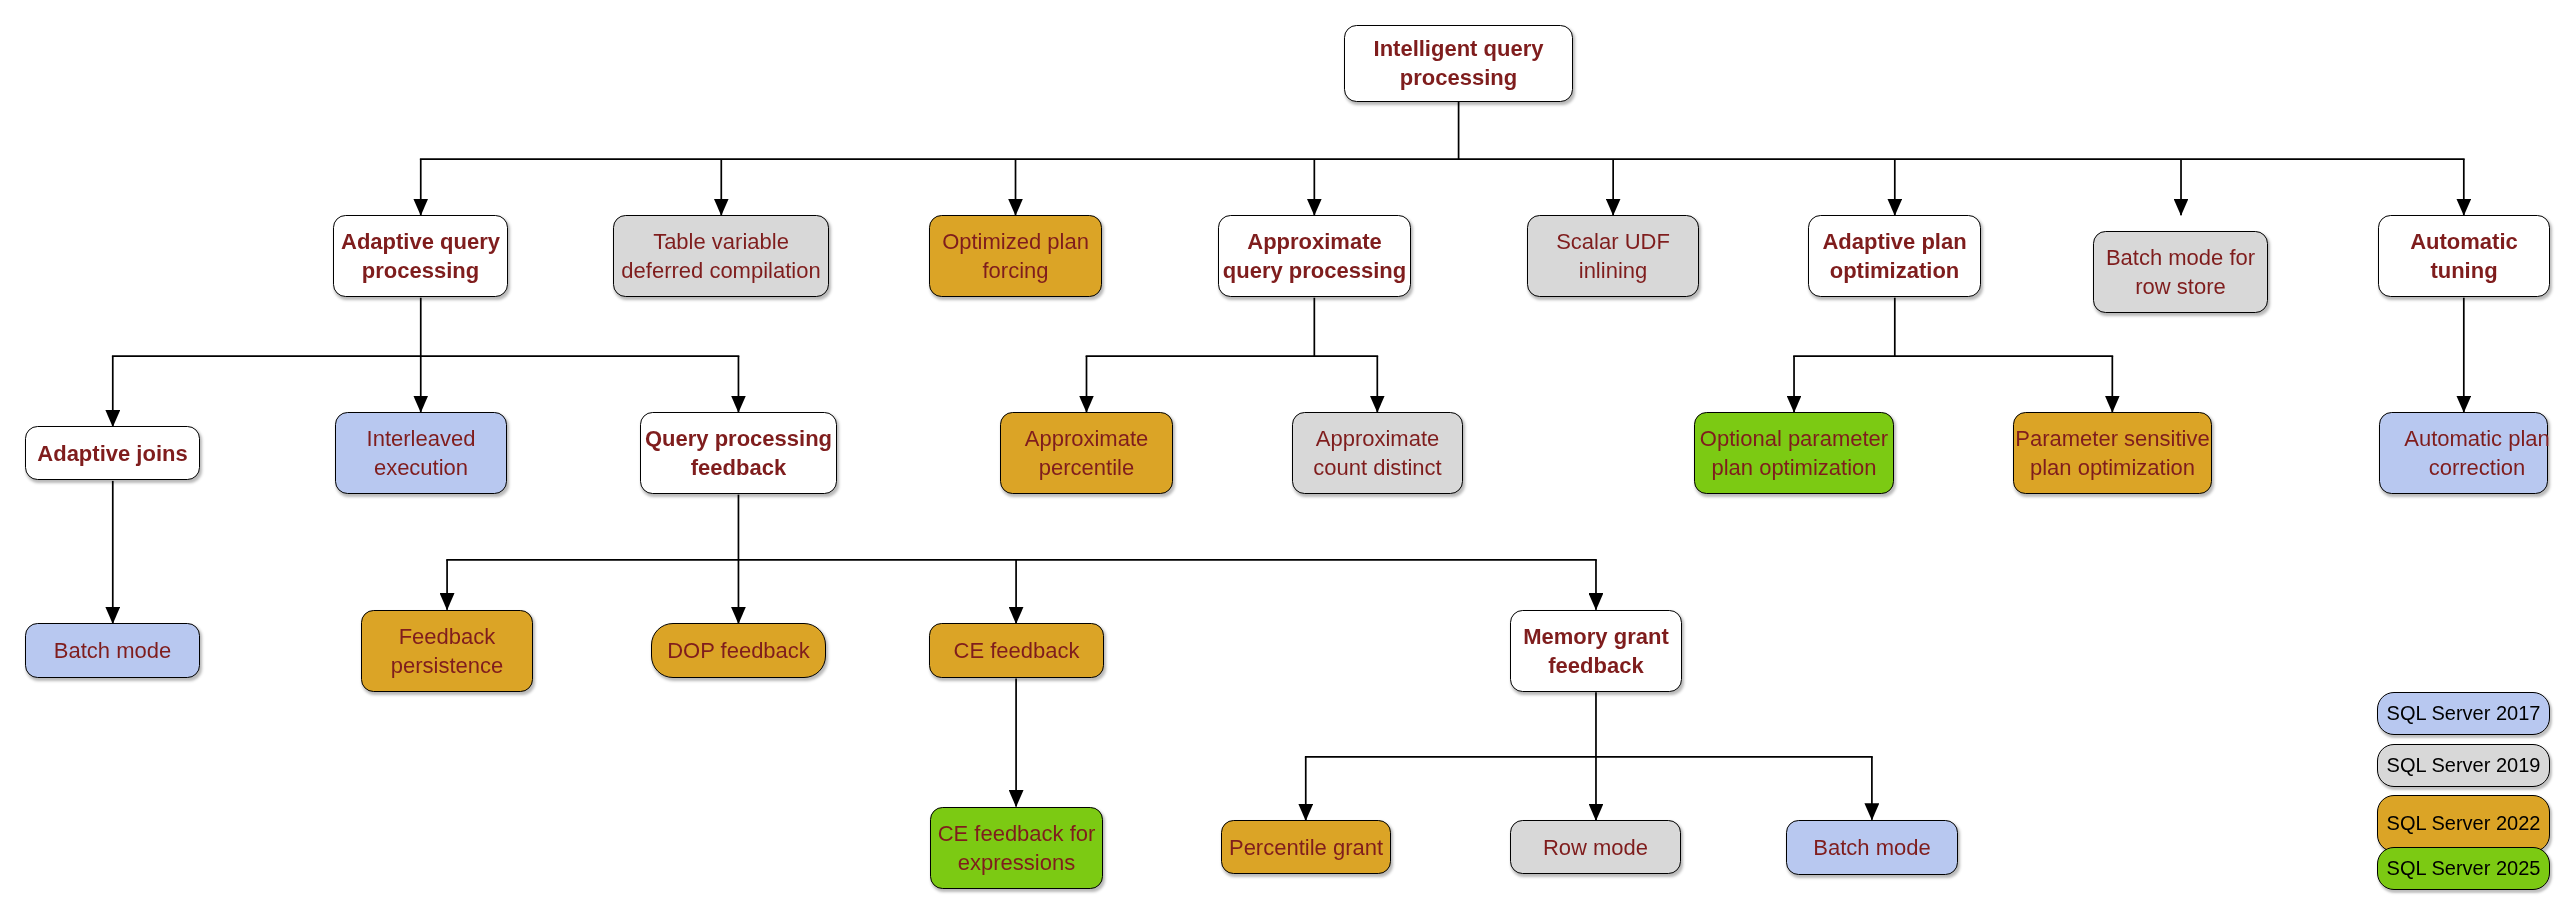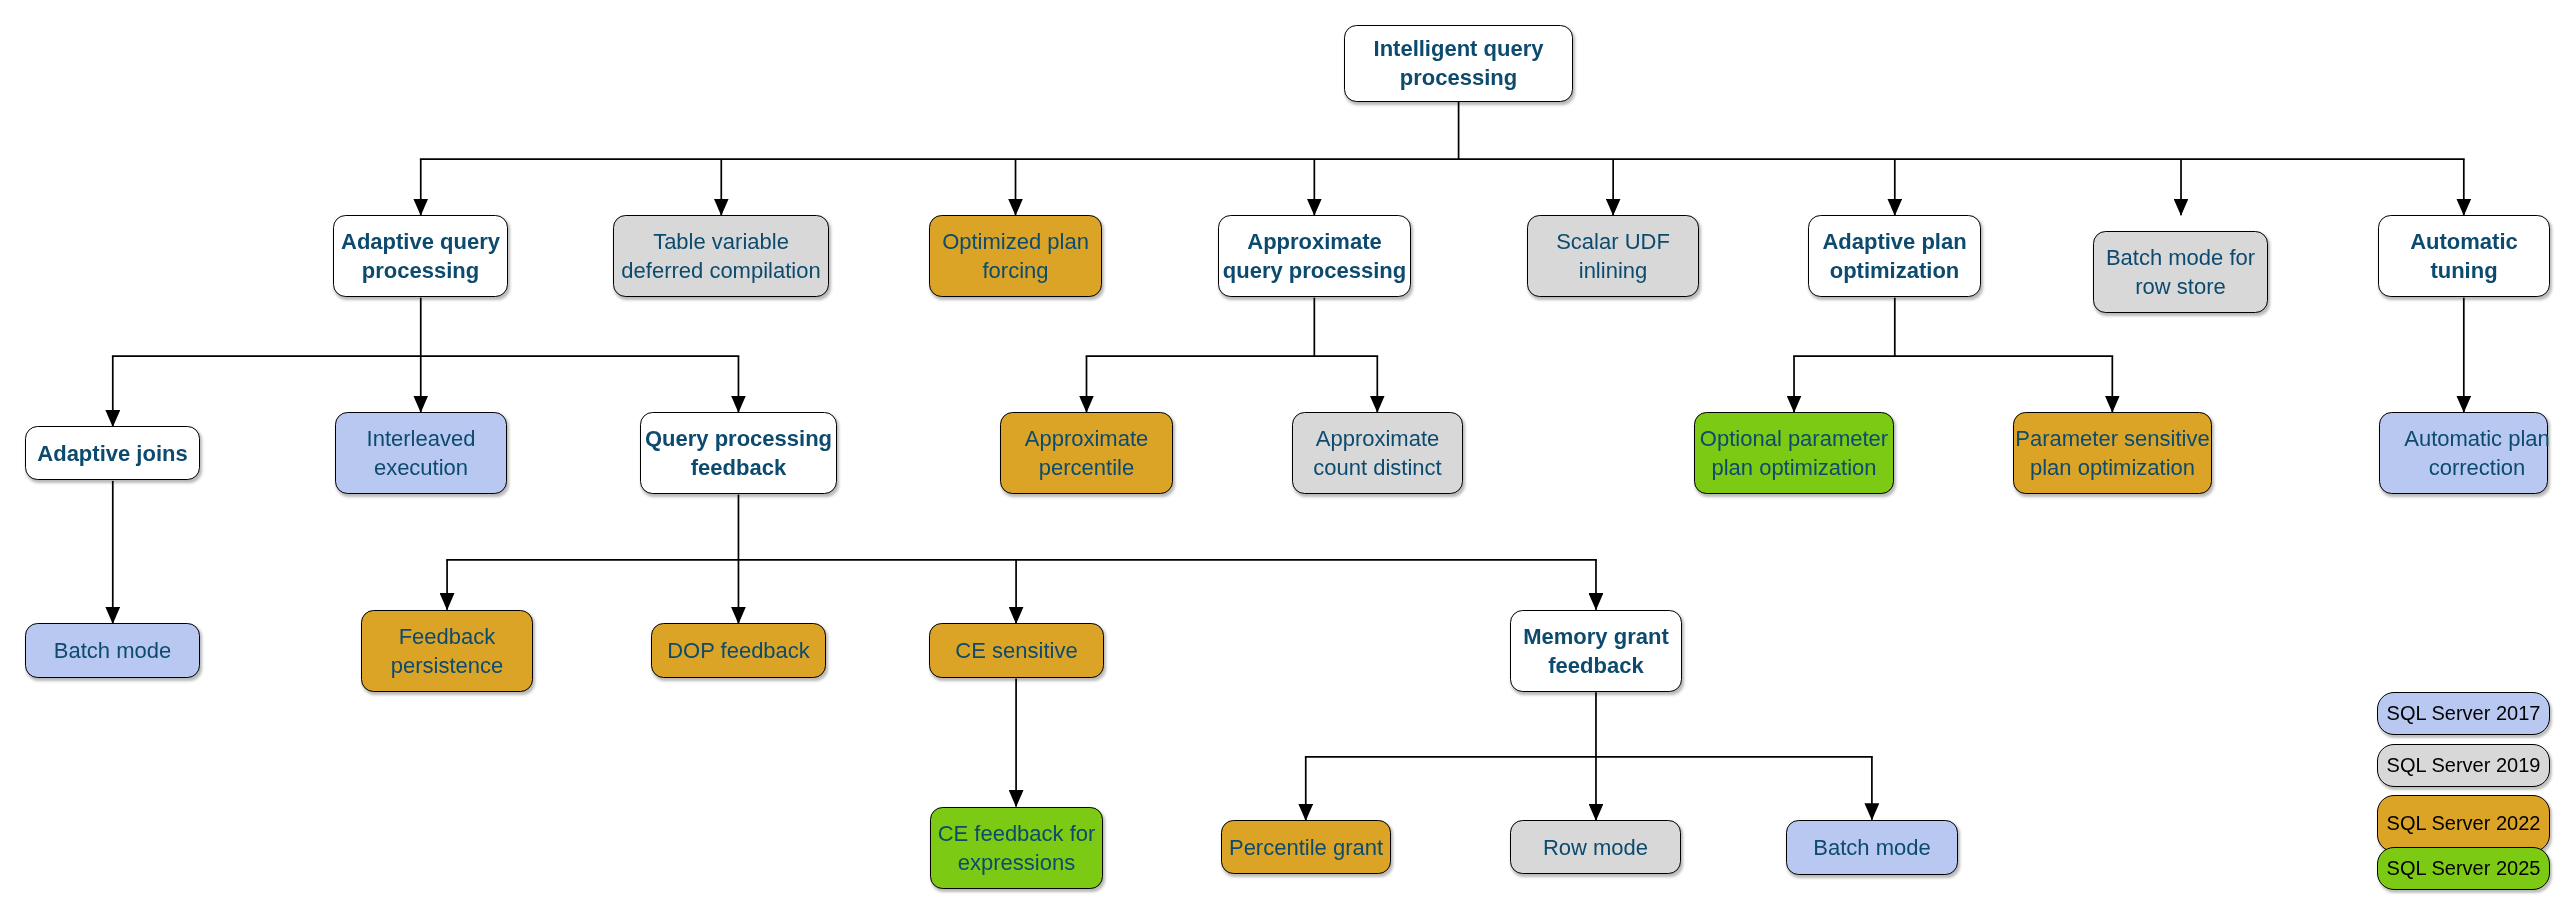--- a/index.html
+++ b/index.html
@@ -17,21 +17,21 @@
     box-sizing: border-box;
     border: 1.7px solid #000000;
     border-radius: 12.6px;
     display: flex;
     align-items: center;
     justify-content: center;
     text-align: center;
     white-space: pre;
     font-size: 22px;
     line-height: 29px;
-    color: #0c4a6e;
+    color: #7f1d1d;
     box-shadow: 1.7px 2.9px 2.9px rgba(0,0,0,0.28);
   }
   .node.heading { font-weight: 700; background: #ffffff; }
   .legend-item {
     position: absolute;
     box-sizing: border-box;
     border: 1.7px solid #000000;
     border-radius: 17px;
     display: flex;
     align-items: center;
@@ -123,22 +123,22 @@
 count distinct</div>
       <div class="node" style="left: 1694px; top: 412px; width: 200px; height: 82px; background: rgb(124, 202, 19);">Optional parameter
 plan optimization</div>
       <div class="node" style="left: 2013px; top: 412px; width: 199px; height: 82px; background: rgb(219, 164, 38);">Parameter sensitive
 plan optimization</div>
       <div class="node" style="left: 2379px; top: 412px; width: 169px; height: 82px; background: rgb(184, 200, 240); padding-left: 27px;">Automatic plan
 correction</div>
       <div class="node" style="left: 25px; top: 623px; width: 175px; height: 55px; background: rgb(184, 200, 240);">Batch mode</div>
       <div class="node" style="left: 361px; top: 610px; width: 172px; height: 82px; background: rgb(219, 164, 38);">Feedback
 persistence</div>
-      <div class="node" style="left: 651px; top: 623px; width: 175px; height: 55px; background: rgb(219, 164, 38);">DOP feedback</div>
-      <div class="node" style="left: 929px; top: 623px; width: 175px; height: 55px; background: rgb(219, 164, 38);">CE sensitive</div>
+      <div class="node" style="left: 651px; top: 623px; width: 175px; height: 55px; background: rgb(219, 164, 38); border-radius: 22px;">DOP feedback</div>
+      <div class="node" style="left: 929px; top: 623px; width: 175px; height: 55px; background: rgb(219, 164, 38);">CE feedback</div>
       <div class="node heading" style="left: 1510px; top: 610px; width: 172px; height: 82px;">Memory grant
 feedback</div>
       <div class="node" style="left: 930px; top: 807px; width: 173px; height: 82px; background: rgb(124, 202, 19);">CE feedback for
 expressions</div>
       <div class="node" style="left: 1221px; top: 820px; width: 170px; height: 54px; background: rgb(219, 164, 38);">Percentile grant</div>
       <div class="node" style="left: 1510px; top: 820px; width: 171px; height: 54px; background: rgb(216, 216, 216);">Row mode</div>
       <div class="node" style="left: 1786px; top: 820px; width: 172px; height: 55px; background: rgb(184, 200, 240);">Batch mode</div>
     </div>
   <div id="legend">
       <div class="legend-item" style="left: 2377px; top: 692px; width: 173px; height: 43px; background: rgb(184, 200, 240);">SQL Server 2017</div>

